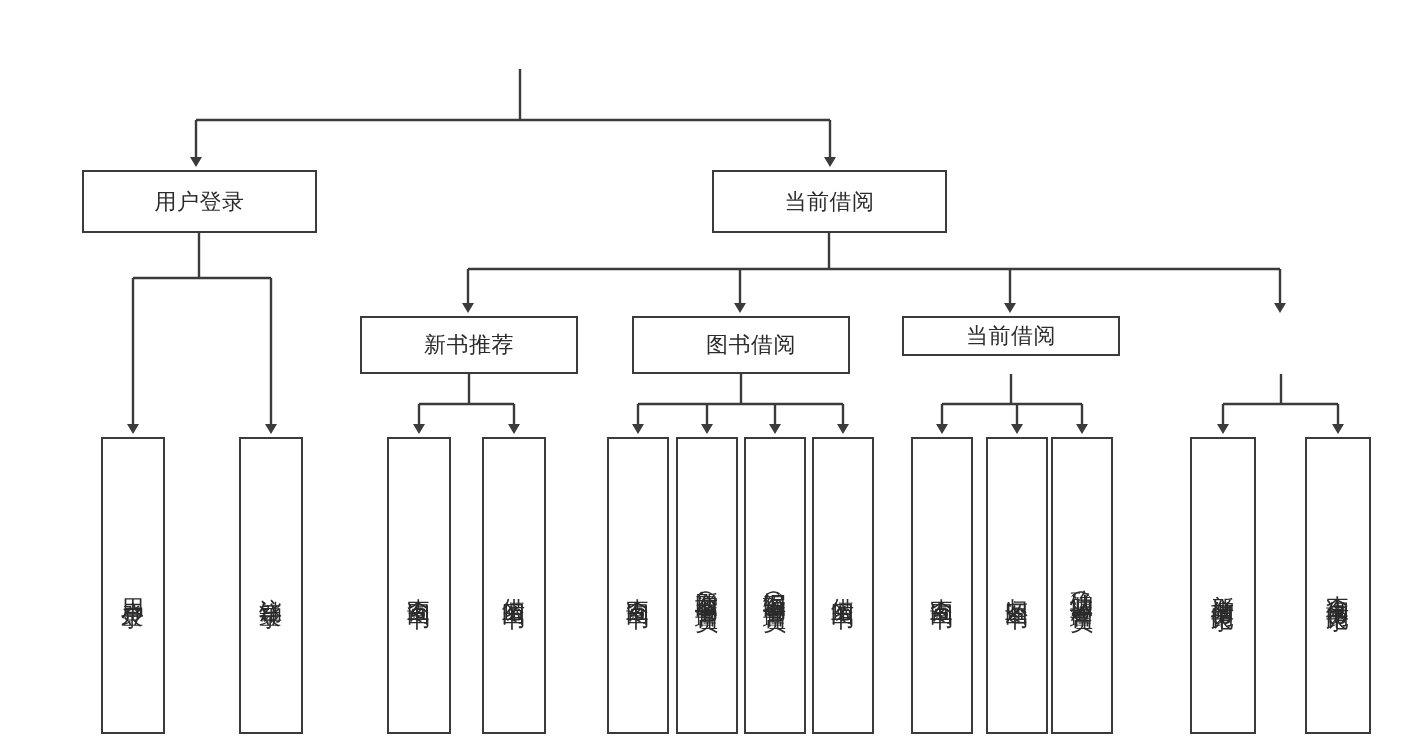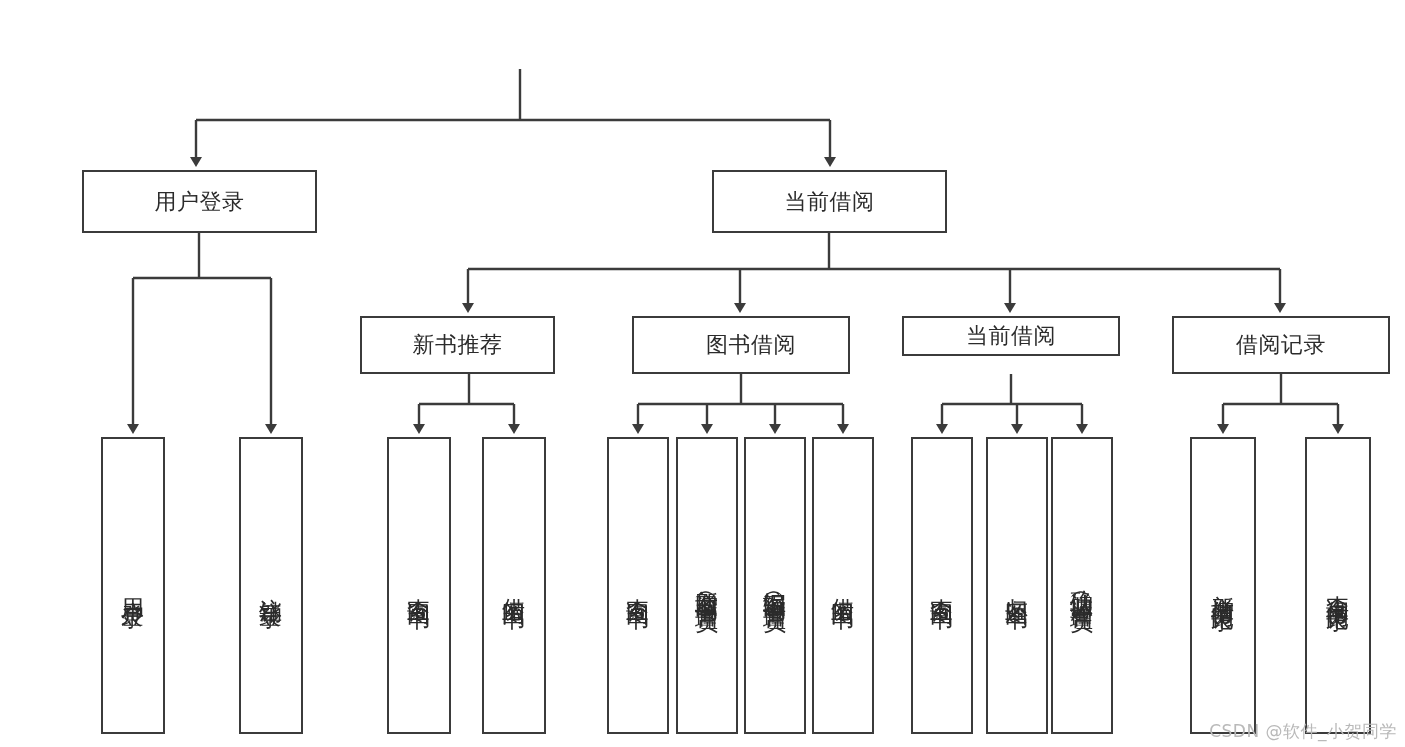--- a/index.html
+++ b/index.html
@@ -128,31 +128,28 @@
   </svg>
 
 
   <div class="node horiz" id="n2-0" style="left: 82px; top: 170px; width: 235px; height: 63px;">
     <span class="lbl">用户登录</span>
   </div>
   <div class="node horiz" id="n2-1" style="left: 712px; top: 170px; width: 235px; height: 63px;">
     <span class="lbl">当前借阅</span>
   </div>
 
-  <div class="node horiz" id="n3-0" style="left: 360px; top: 316px; width: 195px; height: 58px; align-items: center;">
+  <div class="node horiz" id="n3-0" style="left: 360px; top: 316px; width: 218px; height: 58px; align-items: center;">
     <span class="lbl">新书推荐</span>
   </div>
   <div class="node horiz" id="n3-1" style="left: 632px; top: 316px; width: 218px; height: 58px; padding-left: 20px;">
     <span class="lbl">图书借阅</span>
   </div>
   <div class="node horiz" id="n3-2" style="left: 902px; top: 316px; width: 218px; height: 40px;">
     <span class="lbl">当前借阅</span>
-  </div>
-  <div class="node horiz" id="n3-3" style="left: 1172px; top: 316px; width: 218px; height: 58px;">
-    <span class="lbl">借阅记录</span>
   </div>
 
   <div class="node vert" id="lf-0" style="left: 101px; top: 437px; width: 64px; height: 297px;">
     <span class="lbl">用户登录</span>
   </div>
   <div class="node vert" id="lf-1" style="left: 239px; top: 437px; width: 64px; height: 297px;">
     <span class="lbl">注销登录</span>
   </div>
   <div class="node vert" id="lf-2" style="left: 387px; top: 437px; width: 64px; height: 297px;">
     <span class="lbl">查询图书</span>
@@ -181,14 +178,13 @@
   <div class="node vert" id="lf-10" style="left: 1051px; top: 437px; width: 62px; height: 297px;">
     <span class="lbl">确认归还（管理员）</span>
   </div>
   <div class="node vert" id="lf-11" style="left: 1190px; top: 437px; width: 66px; height: 297px;">
     <span class="lbl">新增借阅记录</span>
   </div>
   <div class="node vert" id="lf-12" style="left: 1305px; top: 437px; width: 66px; height: 297px;">
     <span class="lbl">查询借阅记录</span>
   </div>
 
-  <div class="watermark">CSDN @软件_小贺同学</div>
 </div>
 
 </body></html>

